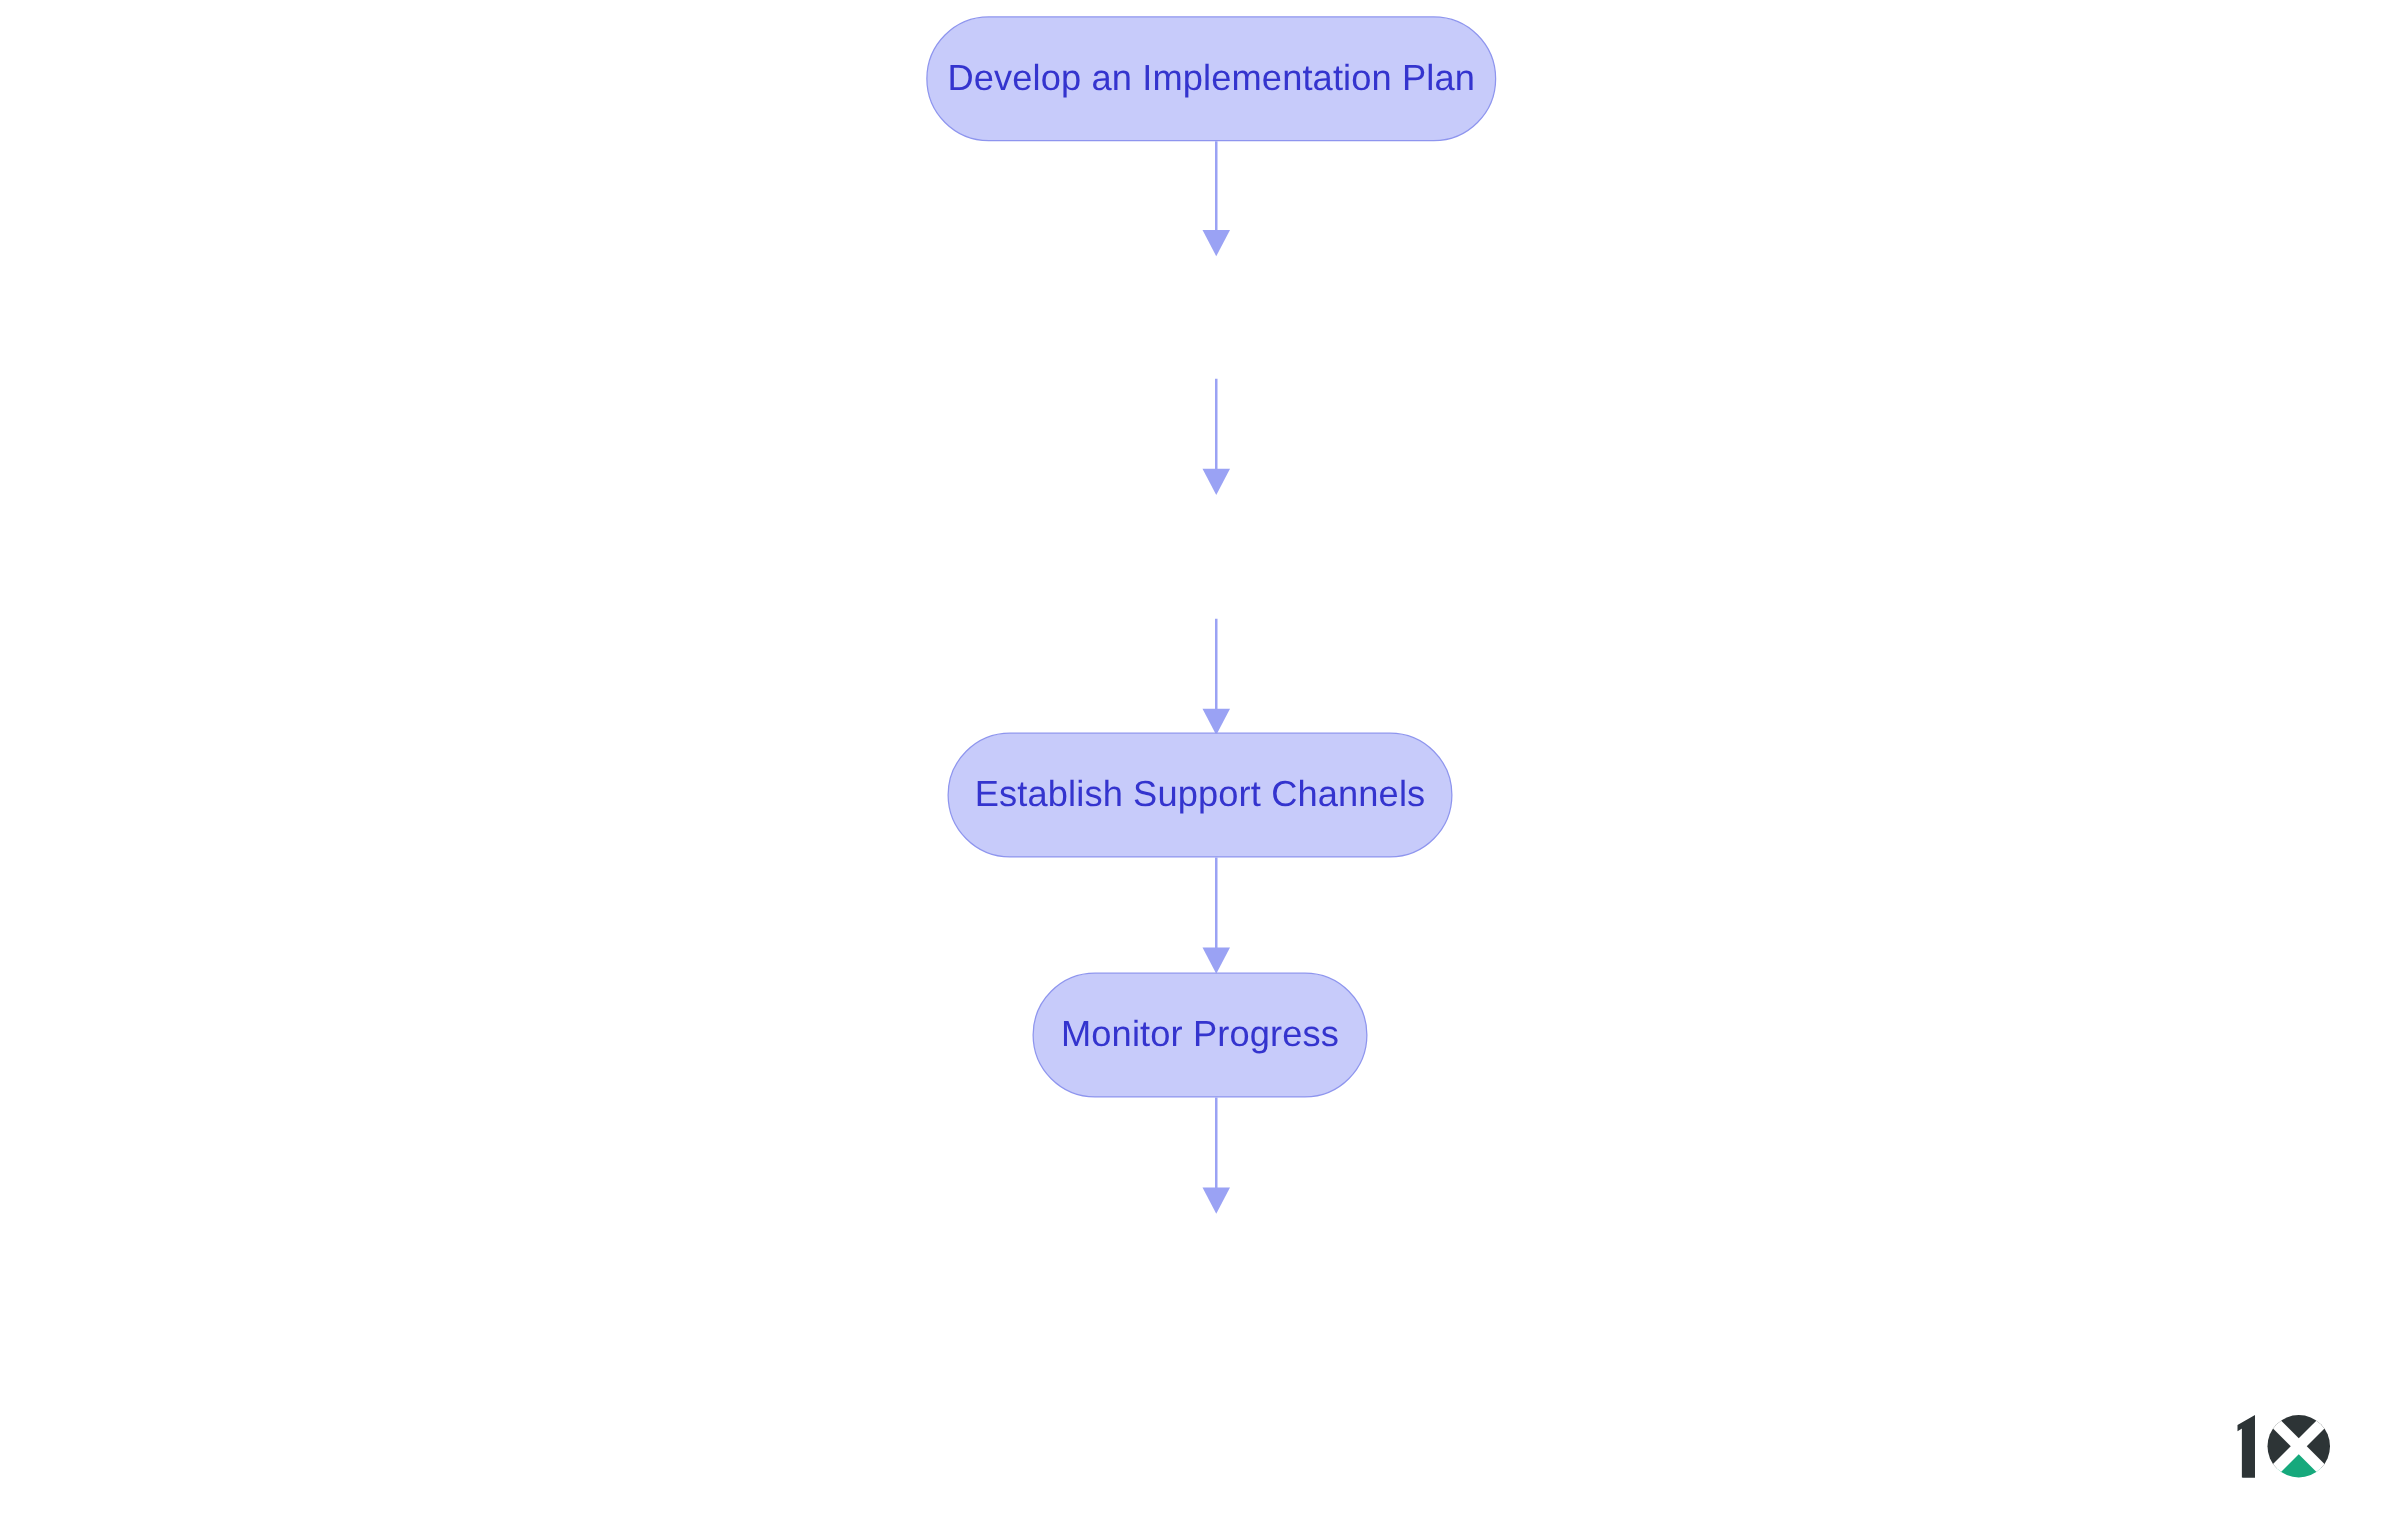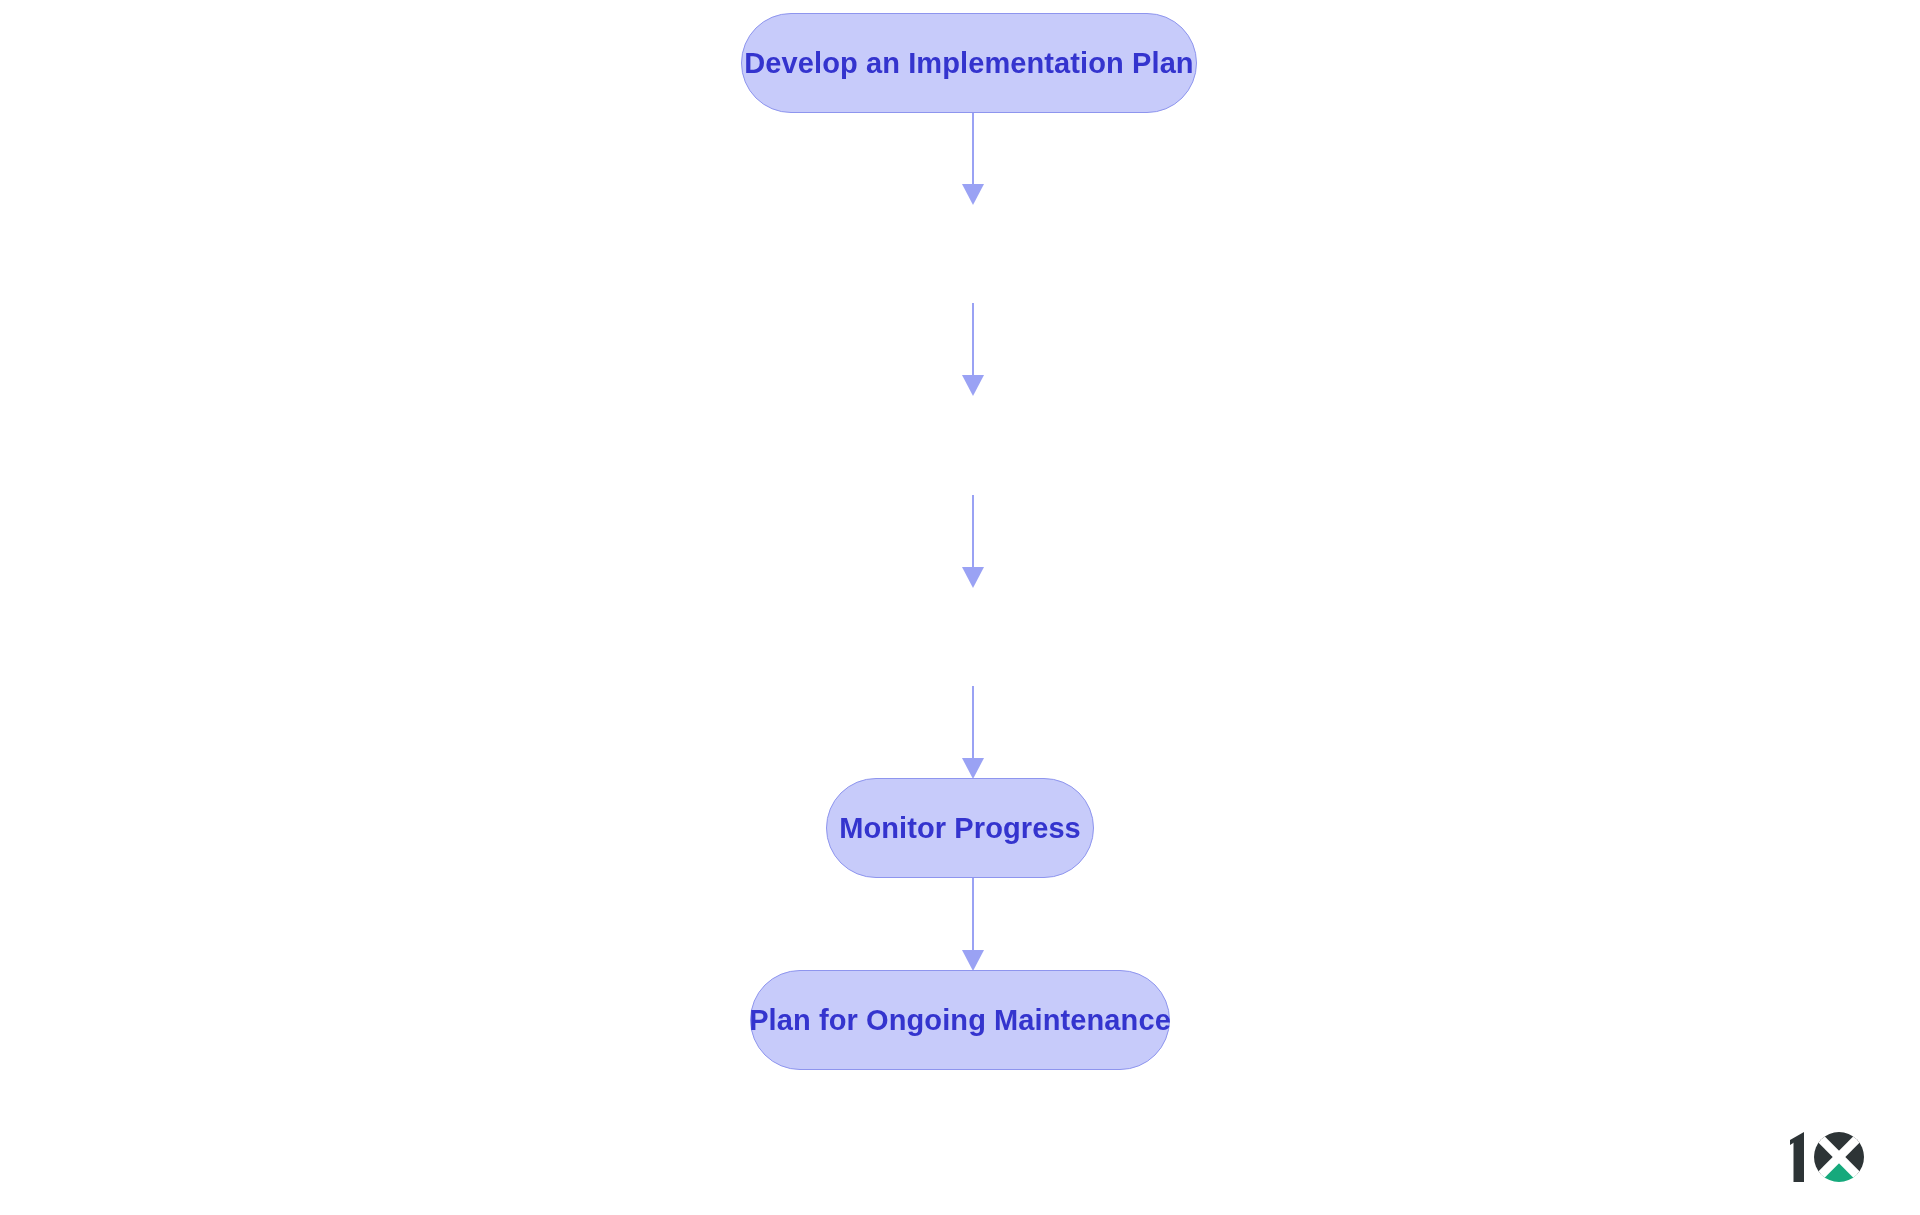--- a/index.html
+++ b/index.html
@@ -44,21 +44,21 @@
     border-radius: 50px;
     background: #C7CBFA;
     border: 1.6px solid #8E95EE;
     white-space: nowrap;
   }
   .node-label {
     font-size: 29px;
     line-height: 1;
     letter-spacing: 0.1px;
     color: #3434CE;
-    font-weight: 700;
+    font-weight: 400;
     padding: 0 34px;
   }
 
   .node-1 { left: 741px;  top: 13px;  width: 456px; }
   .node-2 { left: 800px;  top: 203px; width: 320px; }
   .node-3 { left: 766px;  top: 395px; width: 390px; }
   .node-4 { left: 758px;  top: 586px; width: 404px; }
   .node-5 { left: 826px;  top: 778px; width: 268px; }
   .node-6 { left: 750px;  top: 970px; width: 420px; }
 
@@ -116,34 +116,34 @@
     <div class="arrowhead arrowhead-1"></div>
 
 
     <div class="connector connector-2"></div>
     <div class="arrowhead arrowhead-2"></div>
 
 
     <div class="connector connector-3"></div>
     <div class="arrowhead arrowhead-3"></div>
 
+    <div class="node node-4">
+      <span class="node-label">Establish Support Channels</span>
+    </div>
 
     <div class="connector connector-4"></div>
     <div class="arrowhead arrowhead-4"></div>
 
     <div class="node node-5">
       <span class="node-label">Monitor Progress</span>
     </div>
 
     <div class="connector connector-5"></div>
     <div class="arrowhead arrowhead-5"></div>
 
-    <div class="node node-6">
-      <span class="node-label">Plan for Ongoing Maintenance</span>
-    </div>
 
   </div>
 
   <div id="brand-logo">
     <svg width="96" height="58" viewBox="0 0 96 58" xmlns="http://www.w3.org/2000/svg">
 
       <path d="M16 12 L30 4 L30 54 L20 54 L20 14.5 L16 17 Z" fill="#2D3436"></path>
       <rect x="19.5" y="12" width="10.5" height="42" fill="#2D3436"></rect>
 
       <g>

